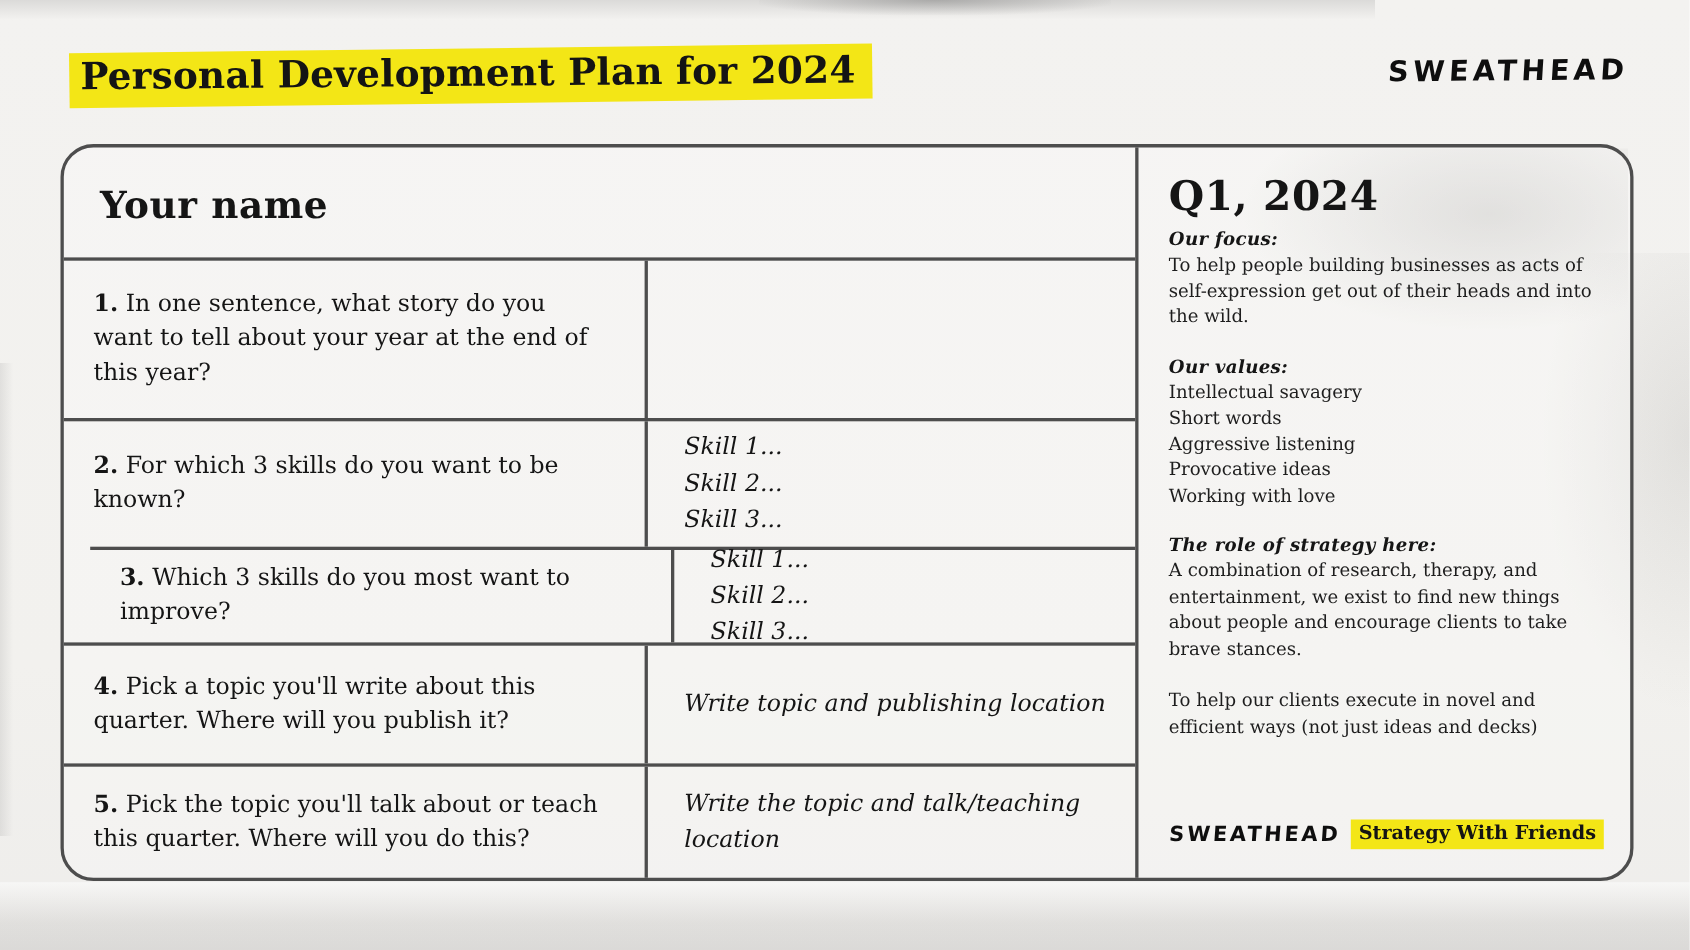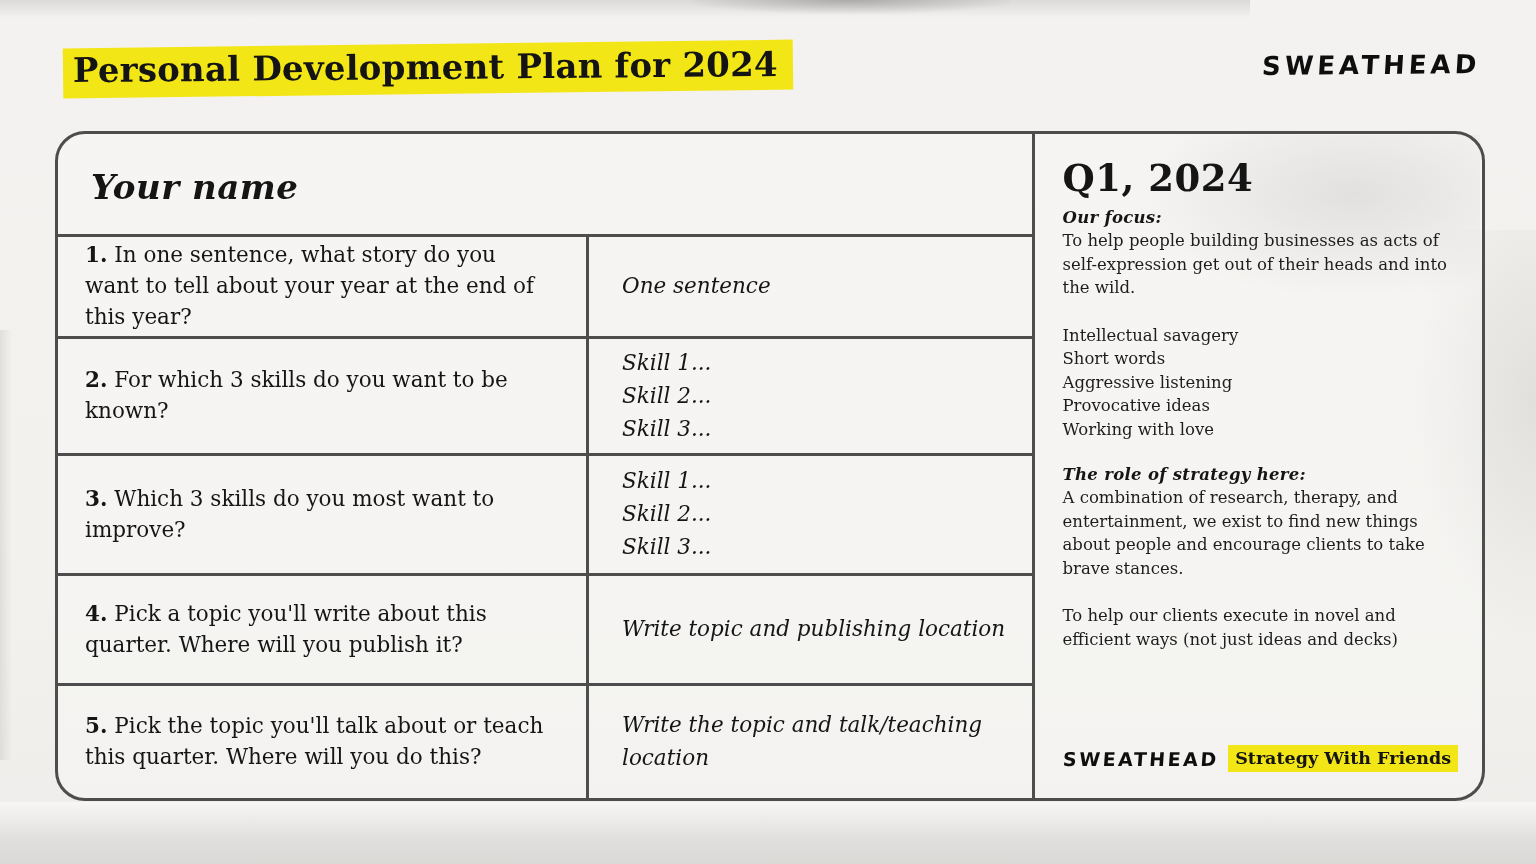--- a/index.html
+++ b/index.html
@@ -51,27 +51,27 @@
   .sheet {
     position: absolute; left: 55px; top: 131px;
     width: 1430px; height: 670px;
     border: 3px solid #4d4d4d; border-radius: 30px;
     display: flex;
     background: rgba(255,255,255,0.25);
   }
 
   .table-pane { width: 1055px; display: flex; flex-direction: column; border-right: 3px solid #4d4d4d; }
 
-  .name-row { height: 100px; display: flex; align-items: center; padding: 6px 0 0 33px; font-style: italic; }
+  .name-row { height: 100px; display: flex; align-items: center; padding: 6px 0 0 33px; }
   .name-row h2 { font-size: 34px; font-weight: bold; letter-spacing: 0.5px; }
 
   .t-row { border-top: 3px solid #4d4d4d; display: flex; flex: 0 0 auto; }
-  .t-row.r1 { height: 102px; }
+  .t-row.r1 { height: 146px; }
   .t-row.r2 { height: 117px; }
-  .t-row.r3 { height: 120px; }
+  .t-row.r3 { height: 87px; margin-left: 24px; }
   .t-row.r4 { height: 110px; }
   .t-row.r5 { flex: 1 1 auto; }
 
   .cell { display: flex; flex-direction: column; justify-content: center; }
   .q-cell { width: 531px; border-right: 3px solid #4d4d4d; padding: 6px 38px 8px 27px; }
   .q-cell p { font-size: 21.5px; line-height: 31px; }
   .q-cell b { font-weight: bold; }
   .a-cell { flex: 1; padding: 6px 20px 8px 33px; }
   .a-cell p { font-style: italic; font-size: 21.5px; line-height: 33px; white-space: pre-line; }
 
@@ -115,23 +115,20 @@
   <section class="table-pane">
 
     <div class="name-row">
       <h2>Your name</h2>
     </div>
 
     <div class="t-row r1">
       <div class="cell q-cell">
         <p><b>1.</b> <span>In one sentence, what story do you want to tell about your year at the end of this year?</span></p>
       </div>
-      <div class="cell a-cell">
-        <p>One sentence</p>
-      </div>
     </div>
 
     <div class="t-row r2">
       <div class="cell q-cell">
         <p><b>2.</b> <span>For which 3 skills do you want to be known?</span></p>
       </div>
       <div class="cell a-cell">
         <p>Skill 1...
 Skill 2...
 Skill 3...</p>
@@ -171,20 +168,21 @@
 
   <aside class="side-pane">
     <h2>Q1, 2024</h2>
 
     <div class="side-section">
       <h3>Our focus:</h3>
       <p>To help people building businesses as acts of self-expression get out of their heads and into the wild.</p>
     </div>
 
     <div class="side-section">
+      <h3>Our values:</h3>
       <p>Intellectual savagery
 Short words
 Aggressive listening
 Provocative ideas
 Working with love</p>
     </div>
 
     <div class="side-section">
       <h3>The role of strategy here:</h3>
       <p>A combination of research, therapy, and entertainment, we exist to find new things about people and encourage clients to take brave stances.</p>

